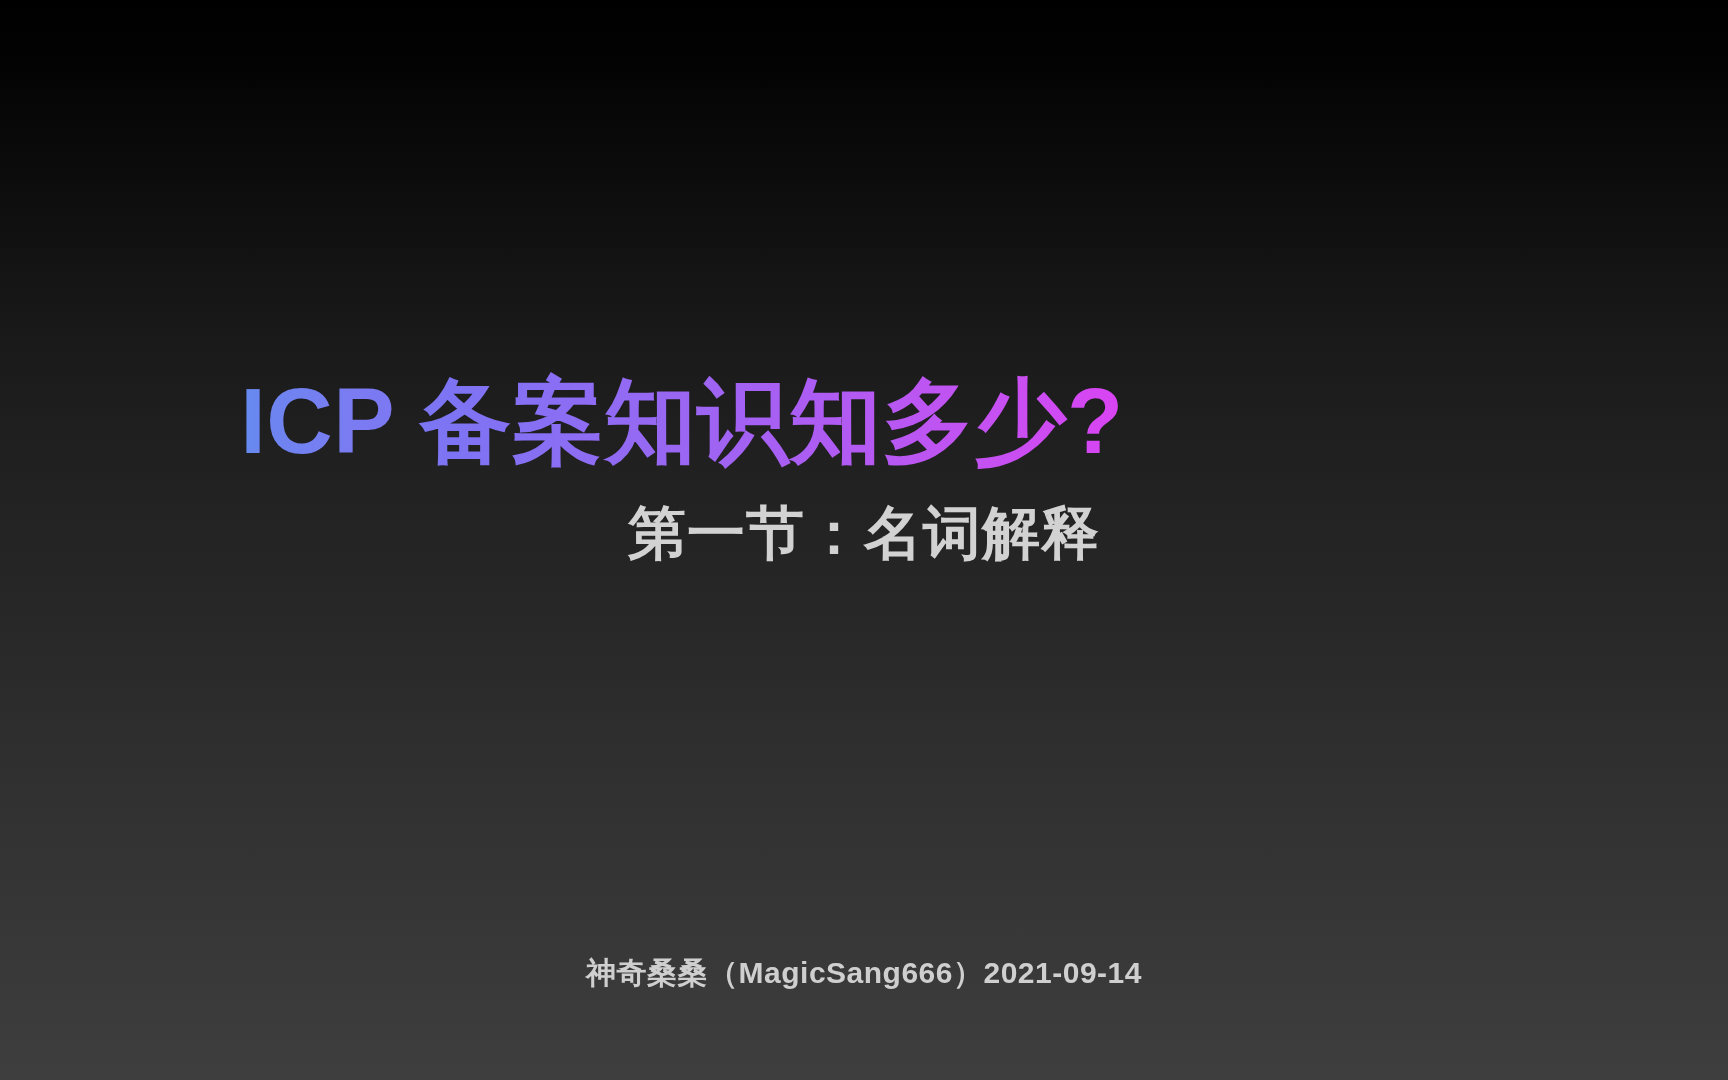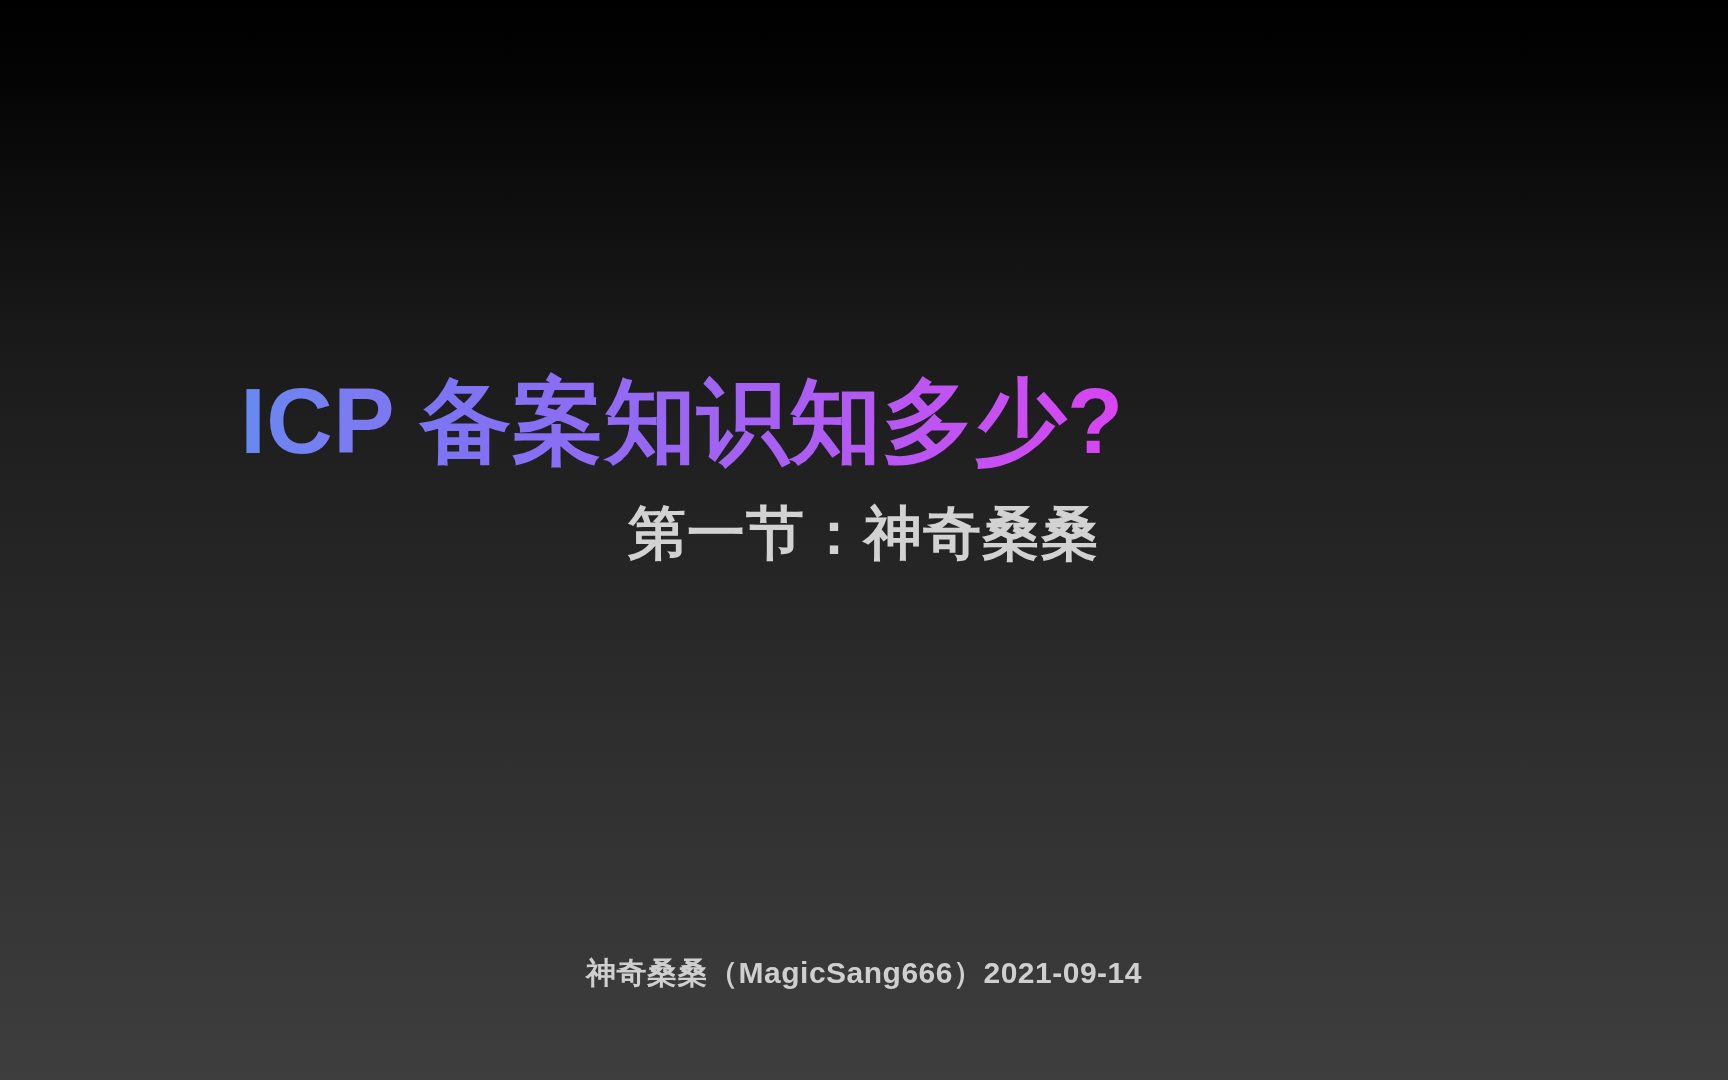--- a/index.html
+++ b/index.html
@@ -108,19 +108,19 @@
 </style>
 </head>
 <body>
 
 <div id="slide">
 
   <div id="title-block">
 
     <div id="main-title">ICP 备案知识知多少?</div>
 
-    <div id="sub-title">第一节：神奇桑桑</div>
+    <div id="sub-title">第一节：名词解释</div>
 
   </div>
 
   <div id="footer-line">神奇桑桑（MagicSang666）2021-09-14</div>
 
 </div>
 
 </body></html>

